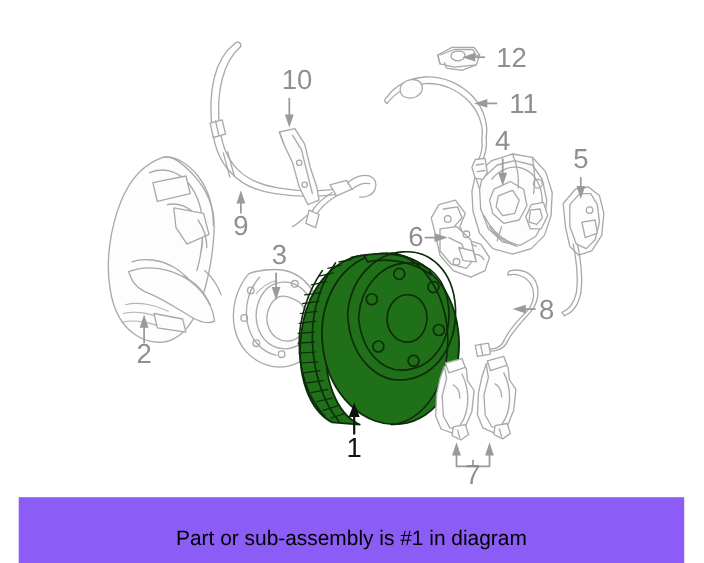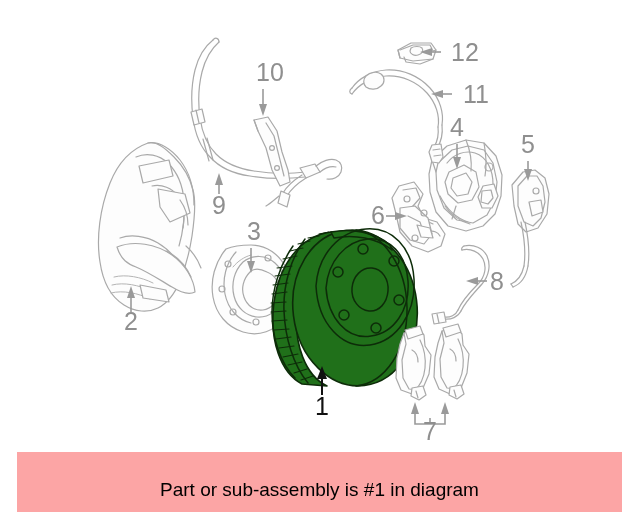--- a/index.html
+++ b/index.html
@@ -26,21 +26,21 @@
     width: 640px;
     height: 512px;
     display: block;
   }
   .notice-banner {
     position: absolute;
     left: 17px;
     top: 452px;
     width: 605px;
     height: 60px;
-    background: #fca5a5;
+    background: #8b5cf6;
     display: flex;
     flex-direction: row;
     align-items: center;
     justify-content: center;
     box-sizing: border-box;
     padding-top: 15px;
   }
   .notice-line {
     color: #000000;
     font-family: "Liberation Sans", sans-serif;

